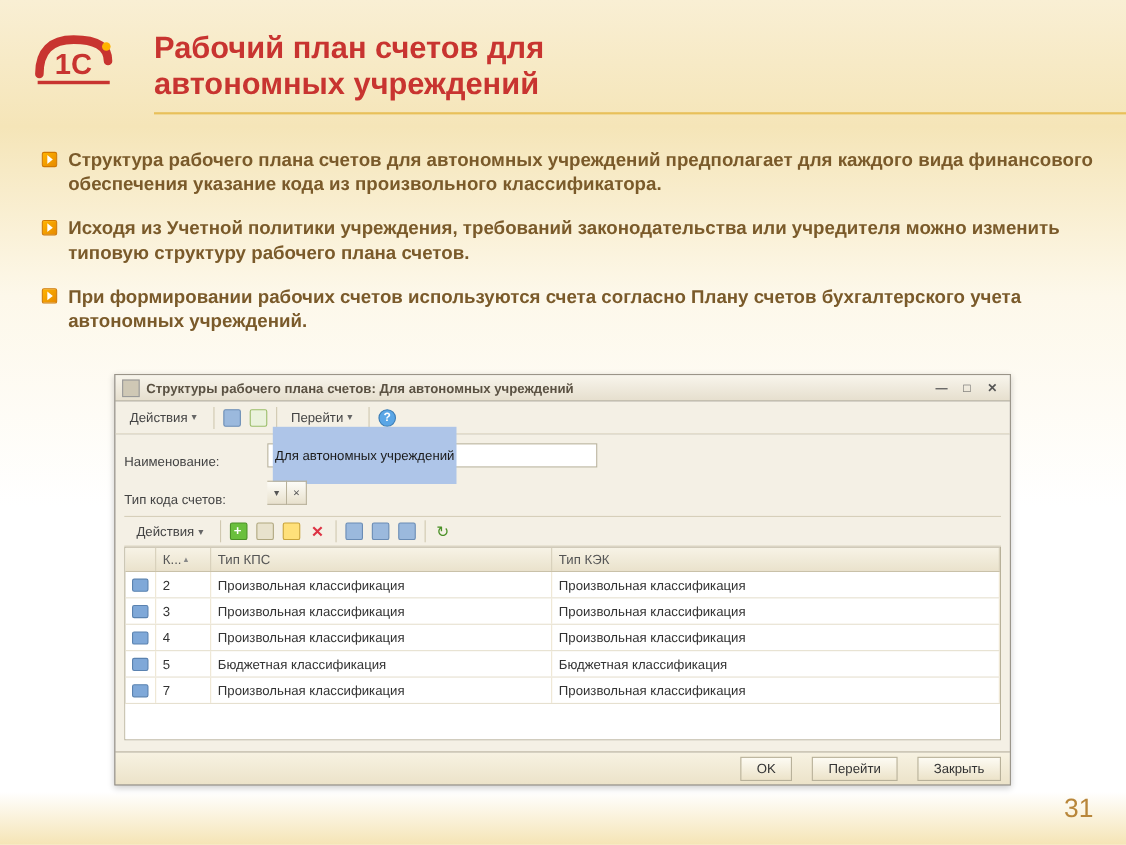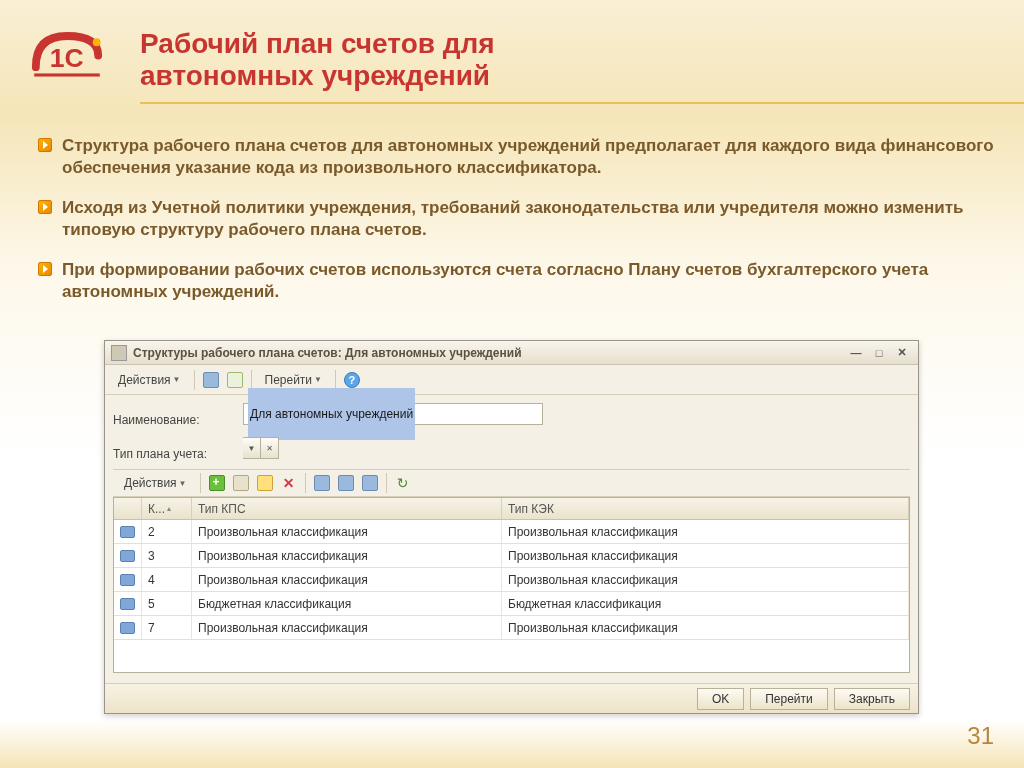--- a/index.html
+++ b/index.html
@@ -97,21 +97,21 @@
 .gh0 { width:28px;} .gh1{width:50px;} .gh2{width:310px;} .gh3{flex:1;}
 .grid-row { display:flex; height:24px; border-bottom:1px solid #e6e0cf; font-size:12px;}
 .gc { border-right:1px solid #eee6d2; display:flex; align-items:center; padding:0 6px;}
 .gc0 { width:28px; justify-content:center;}
 .gc1{width:50px;} .gc2{width:310px;} .gc3{flex:1;}
 .row-icon { width:18px; height:12px; background:#7fa8d8; border:1px solid #5a82b0; border-radius:2px;}
 .grid-filler { height:32px; background:#fff;}
 .footer-bar {
   height:30px; background:linear-gradient(#f7f2e2,#ece3c9);
   border-top:1px solid #d6cfba;
-  display:flex; align-items:center; justify-content:flex-end; gap:6px; padding:0 8px;
+  display:flex; align-items:center; justify-content:flex-end; gap:18px; padding:0 8px;
 }
 .fbtn { height:22px; padding:0 14px; border:1px solid #b8b19a;
   background:linear-gradient(#fdfbf3,#ece3c9); font-size:12px; color:#333;
   display:flex; align-items:center;}
 .page-num {
   position:absolute; bottom:18px; right:30px;
   color:#b8863a; font-size:24px;
 }
 .footer-shade {
   position:absolute; bottom:0; left:0; right:0; height:48px;
@@ -196,21 +196,21 @@
   </div>
 
   <div class="form-area">
     <div class="form-row">
       <span class="form-label">Наименование:</span>
       <div class="text-input">
         <span class="sel">Для автономных учреждений</span>
       </div>
     </div>
     <div class="form-row">
-      <span class="form-label">Тип плана учета:</span>
+      <span class="form-label">Тип кода счетов:</span>
       <div class="combo">
         <div class="combo-btn">▼</div>
         <div class="combo-btn">✕</div>
       </div>
     </div>
 
     <div class="inner-toolbar">
       <span class="tbtn">
         <span>Действия</span>
         <span class="dd">▼</span>

